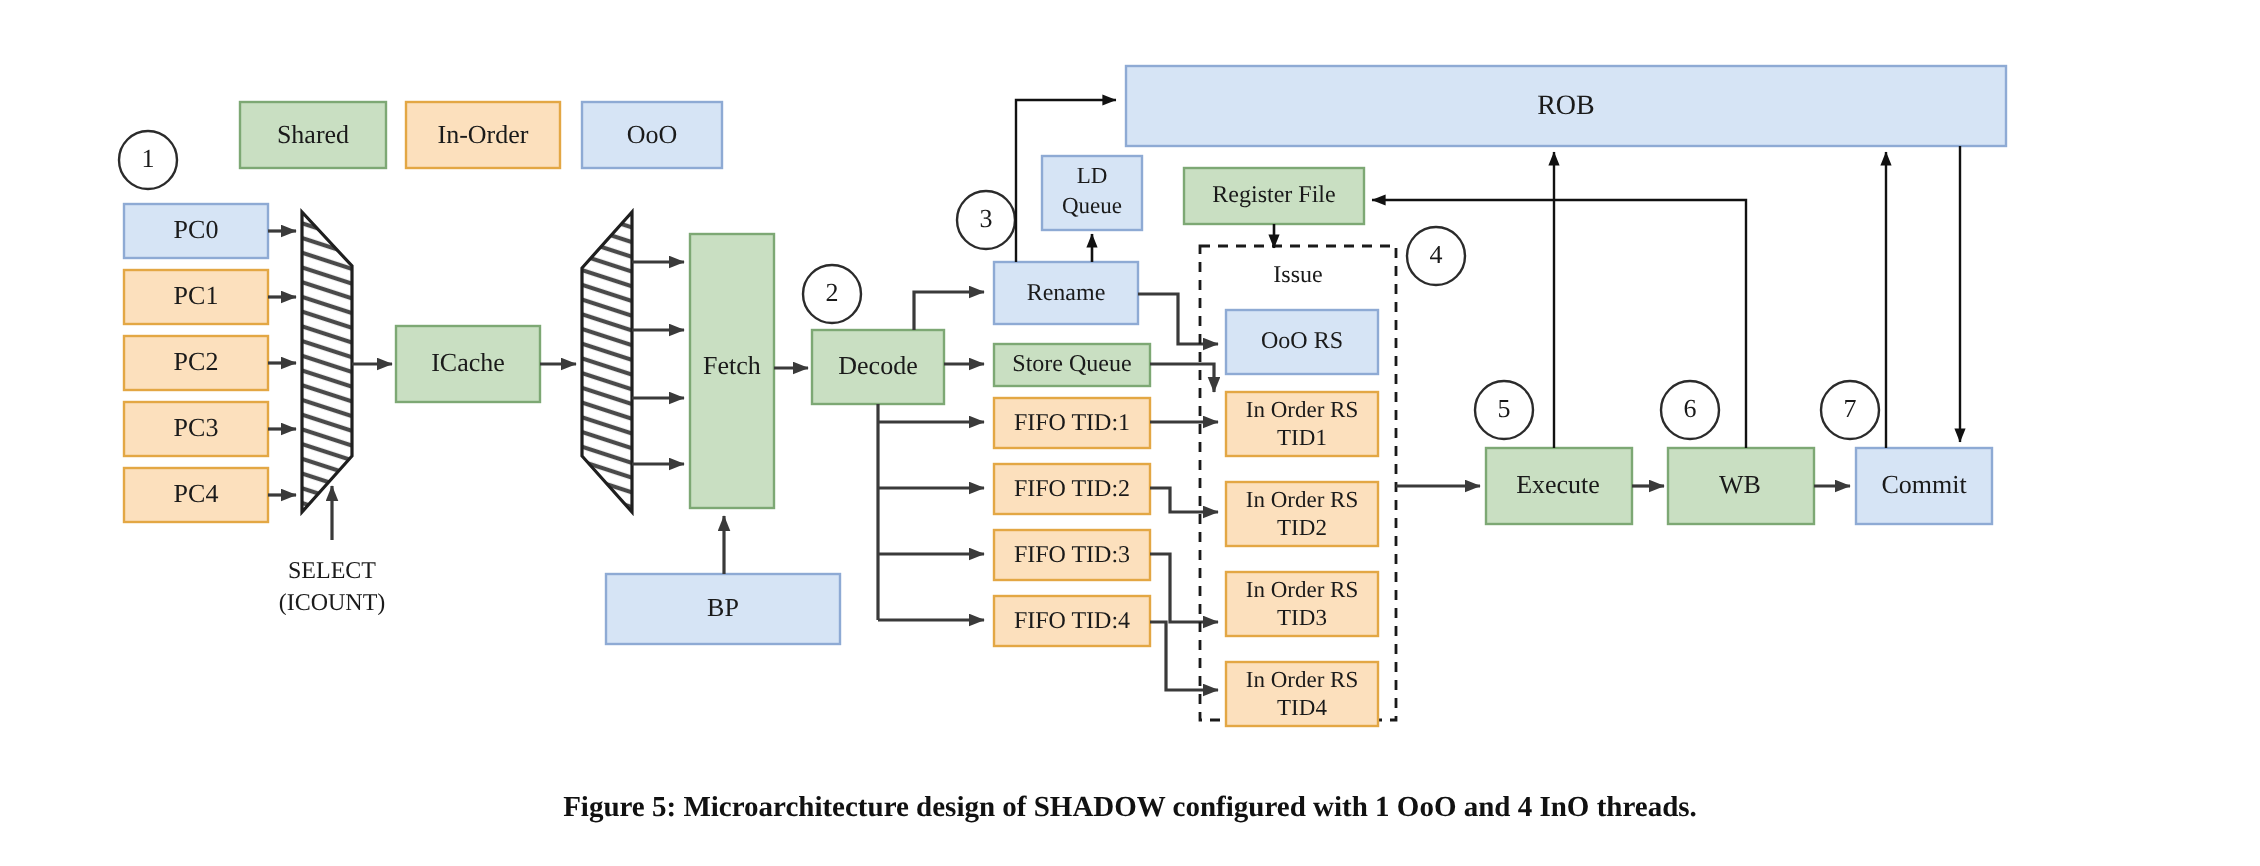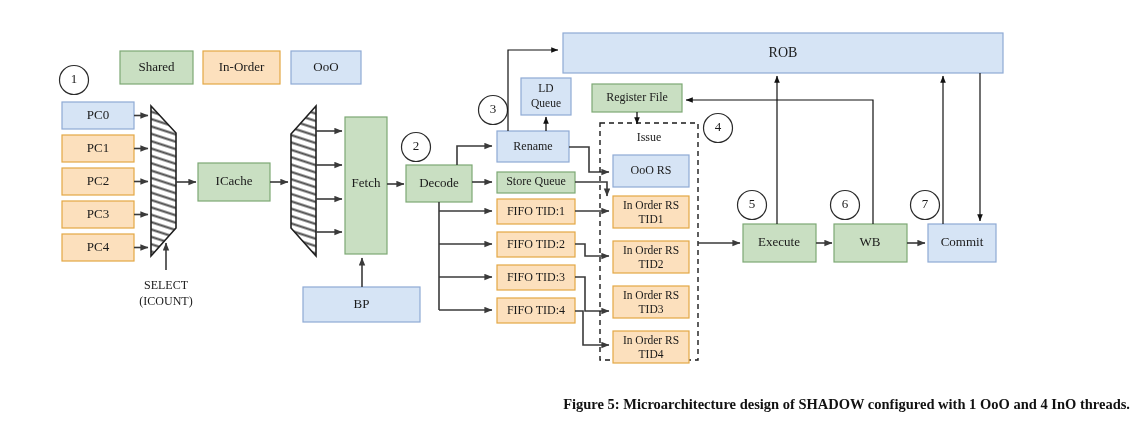--- a/index.html
+++ b/index.html
@@ -5,21 +5,21 @@
   html,body{margin:0;padding:0;background:#ffffff;}
   body{width:1130px;height:433px;overflow:hidden;
        font-family:"Liberation Serif",serif;}
   #stage{position:relative;width:1130px;height:433px;background:#fff;}
   svg{display:block;}
   .blabel{font-family:"Liberation Serif",serif;fill:#1a1a1a;text-anchor:middle;dominant-baseline:middle;}
   .fs13{font-size:13px;}
   .fs12{font-size:12px;}
   .fs11{font-size:11.5px;}
   .fs14{font-size:14px;}
-  .caption{position:absolute;left:0;top:396px;width:1130px;text-align:right;
+  .caption{position:absolute;left:0;top:396px;width:1130px;text-align:center;
            font-family:"Liberation Serif",serif;font-size:14.5px;font-weight:bold;color:#111;}
   .num{font-size:13px;}
 </style>
 </head>
 <body>
 
 <div id="stage">
 
 <svg width="1130" height="396" viewBox="0 0 1130 396">
   <defs>

